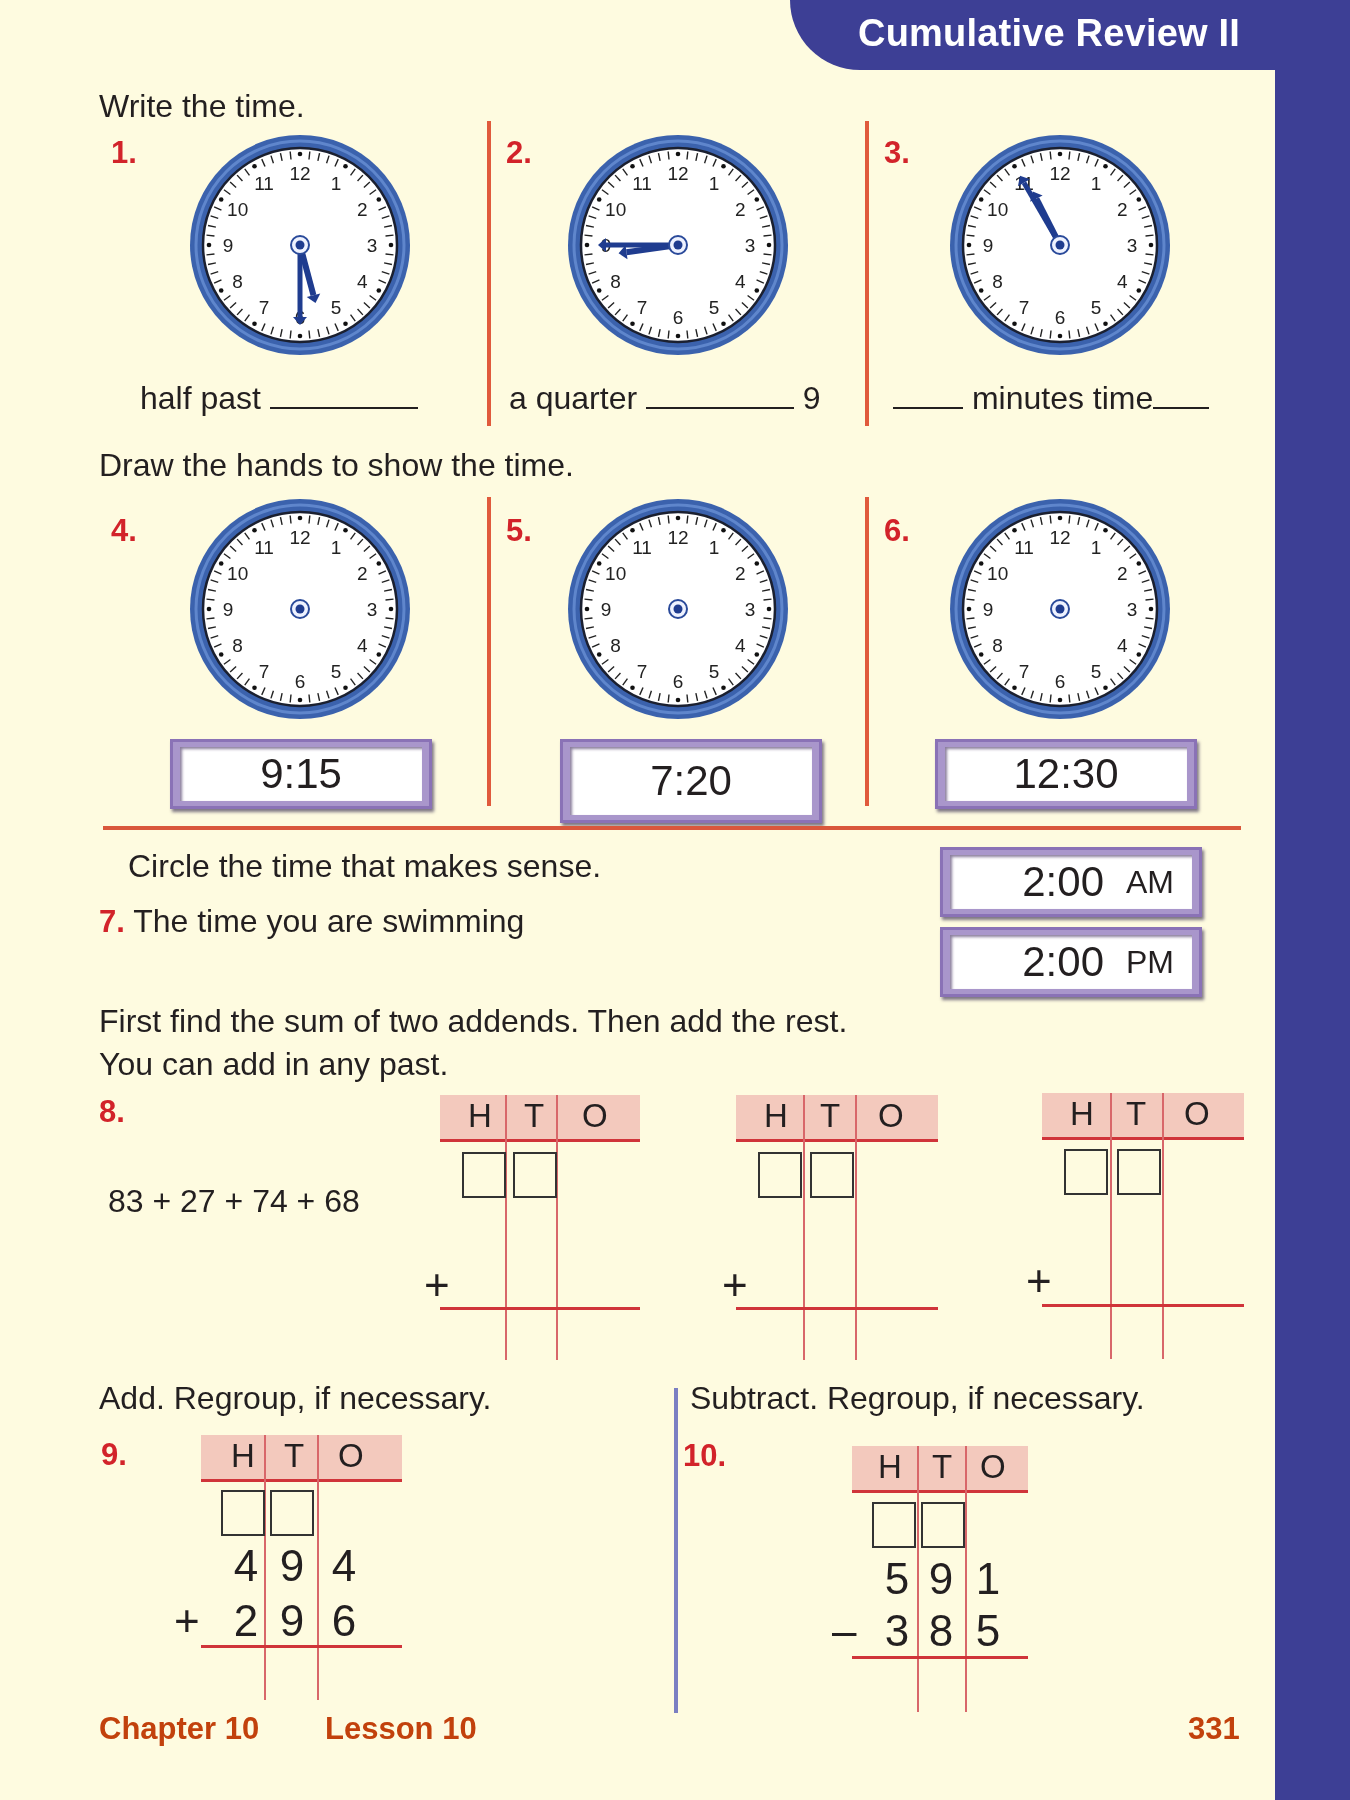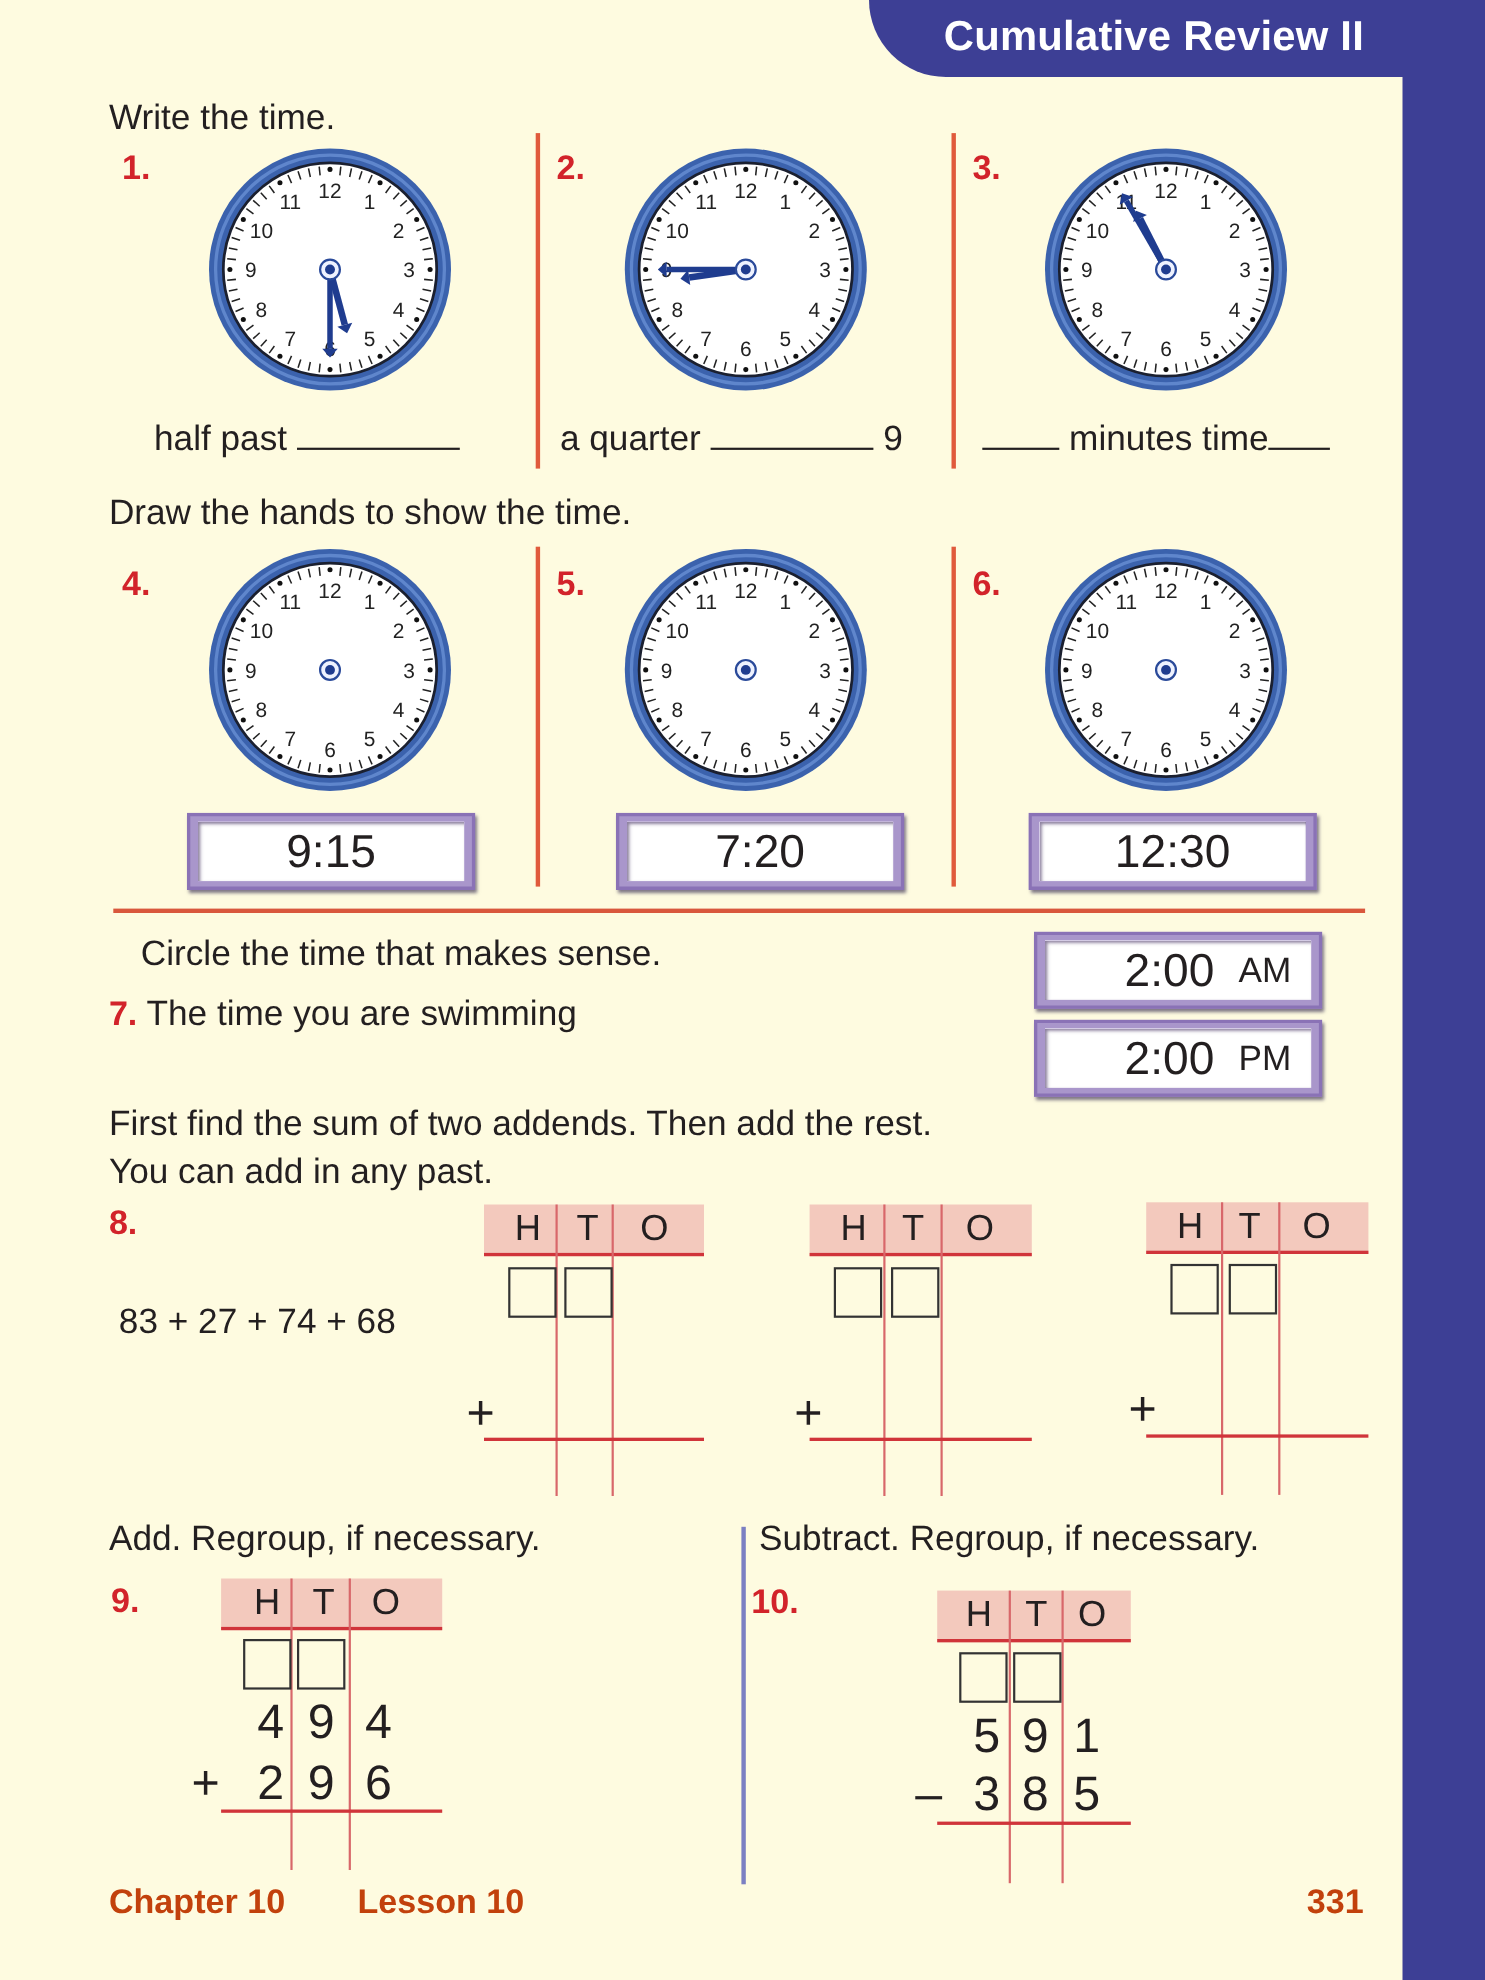--- a/index.html
+++ b/index.html
@@ -555,21 +555,21 @@
       <text x="42" y="121.00000000000001" text-anchor="middle" font-size="19" fill="#222" font-family="Liberation Sans, sans-serif">9</text>
       <text x="51.64617092752042" y="85" text-anchor="middle" font-size="19" fill="#222" font-family="Liberation Sans, sans-serif">10</text>
       <text x="77.99999999999997" y="58.64617092752044" text-anchor="middle" font-size="19" fill="#222" font-family="Liberation Sans, sans-serif">11</text>
       <circle cx="114" cy="114" r="9" fill="#eef2ff" stroke="#2a4a9a" stroke-width="2"></circle>
       <circle cx="114" cy="114" r="4.5" fill="#1f3c8f"></circle>
     </svg></div>
 
 <div class="abs timebox" style="left:170px;top:739px;width:262px;height:70px;">
   <div class="timebox-inner">9:15</div>
 </div>
-<div class="abs timebox" style="left:560px;top:739px;width:262px;height:70px;text-align:right;">
+<div class="abs timebox" style="left:560px;top:739px;width:262px;height:84px;text-align:right;">
   <div class="timebox-inner">7:20</div>
 </div>
 <div class="abs timebox" style="left:935px;top:739px;width:262px;height:70px;">
   <div class="timebox-inner">12:30</div>
 </div>
 
 <div class="abs hdiv-red" style="left:103px;top:826px;width:1138px;"></div>
 
 <div class="abs instr" style="left:104px;top:848px;margin-left:24px;">Circle the time that makes sense.</div>
 <div class="abs instr" style="left:99px;top:903px;">

